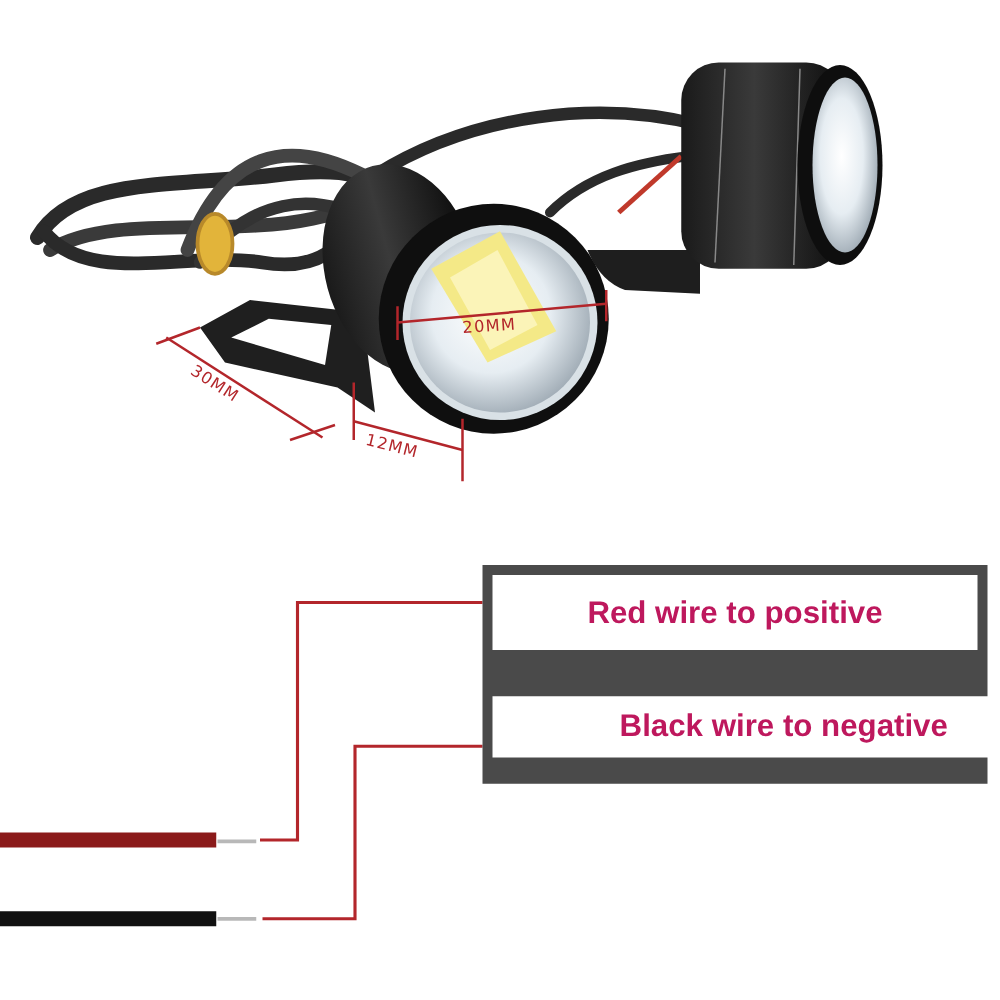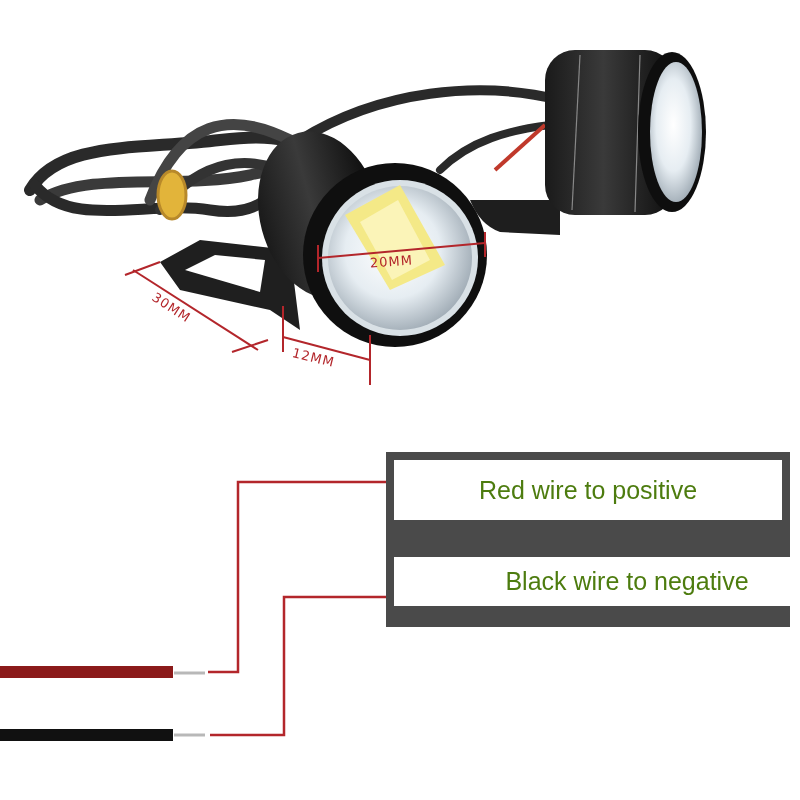--- a/index.html
+++ b/index.html
@@ -16,21 +16,21 @@
     font-size: 13px; letter-spacing: 1px; white-space: nowrap;
   }
   
   #legend {
     left: 386px; top: 452px; width: 404px; height: 175px;
     background: #4a4a4a; box-sizing: border-box;
   }
   .legend-row {
     position: absolute; left: 8px; width: 388px; background: #ffffff;
     display: flex; align-items: center; justify-content: center;
-    font-weight: normal; color: #4d7c0f; font-size: 25px; white-space: nowrap;
+    font-weight: bold; color: #be185d; font-size: 25px; white-space: nowrap;
   }
   #row-pos { top: 8px; height: 60px; }
   #row-neg { top: 105px; height: 49px; padding-left: 39px; }
 </style>
 </head>
 <body>
 
 <div id="photo" class="abs">
   <svg width="800" height="420" viewBox="0 0 800 420">
     <defs>

